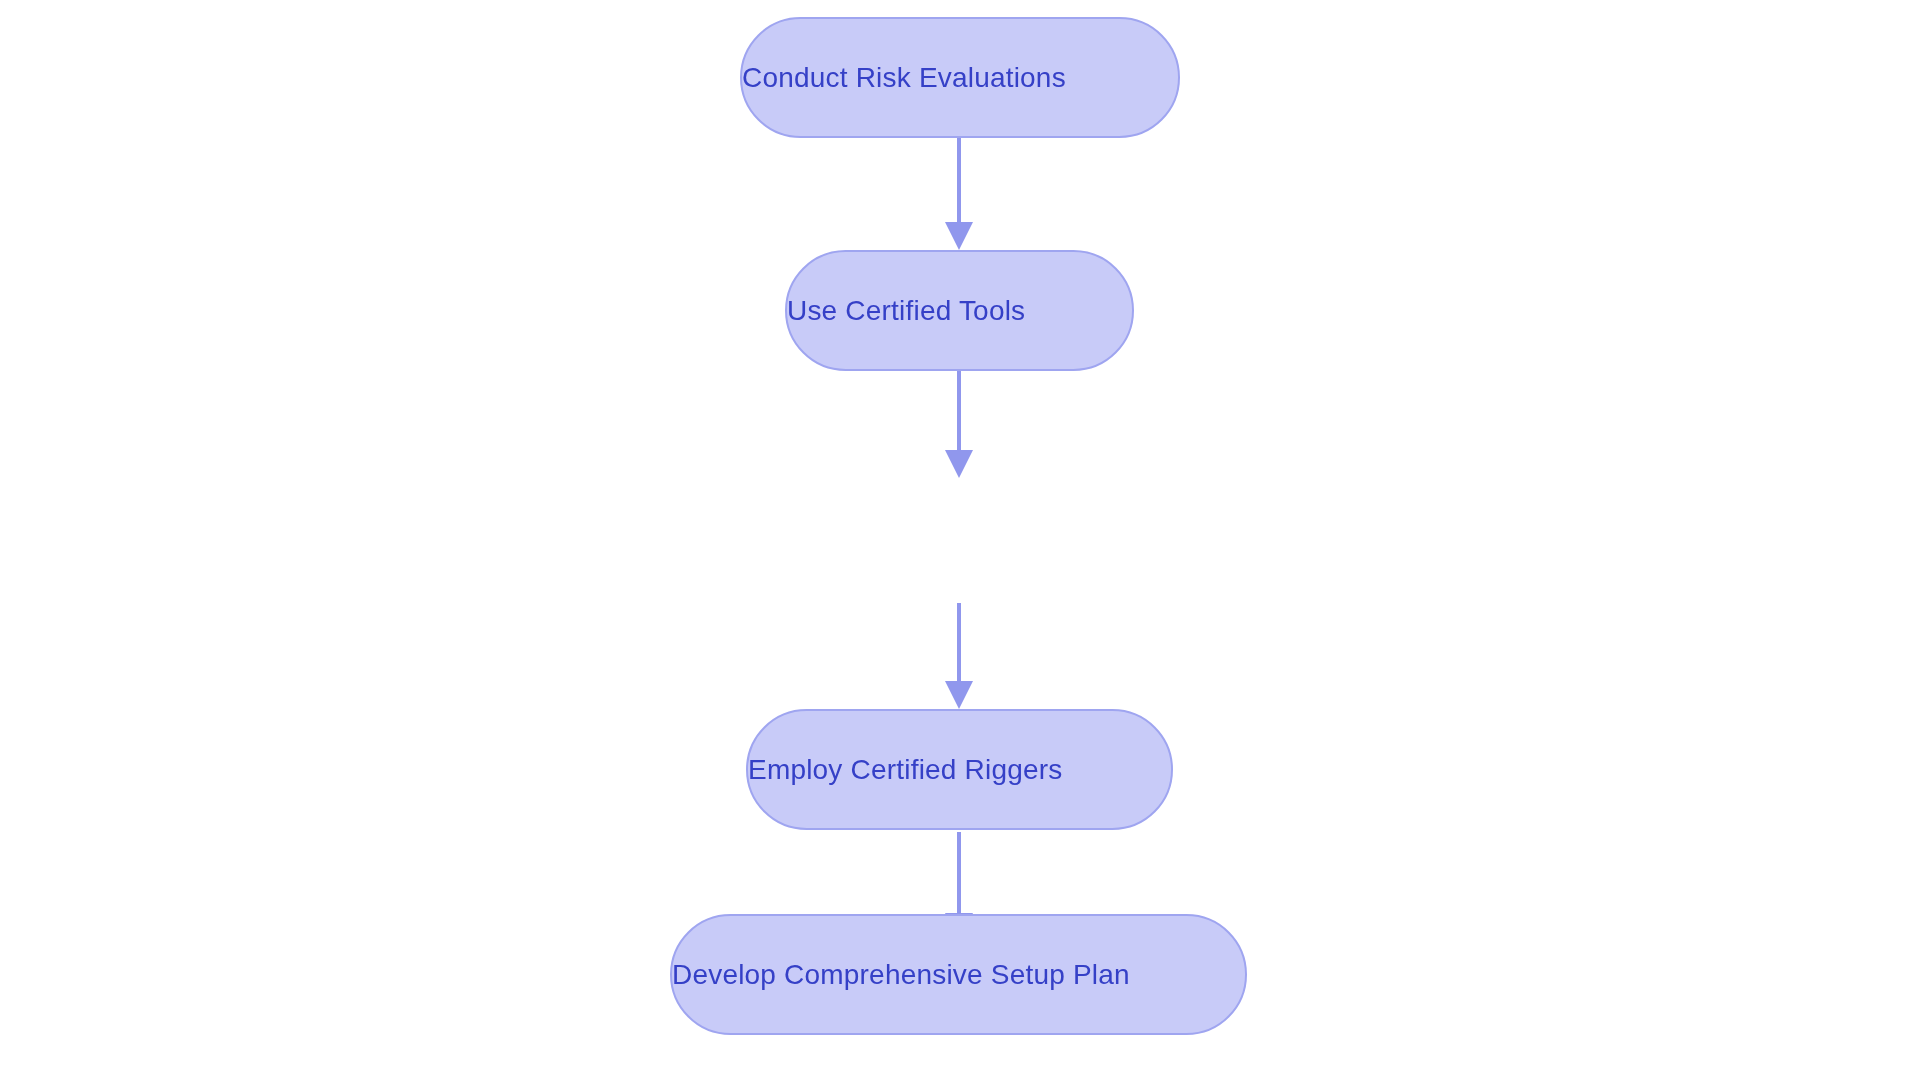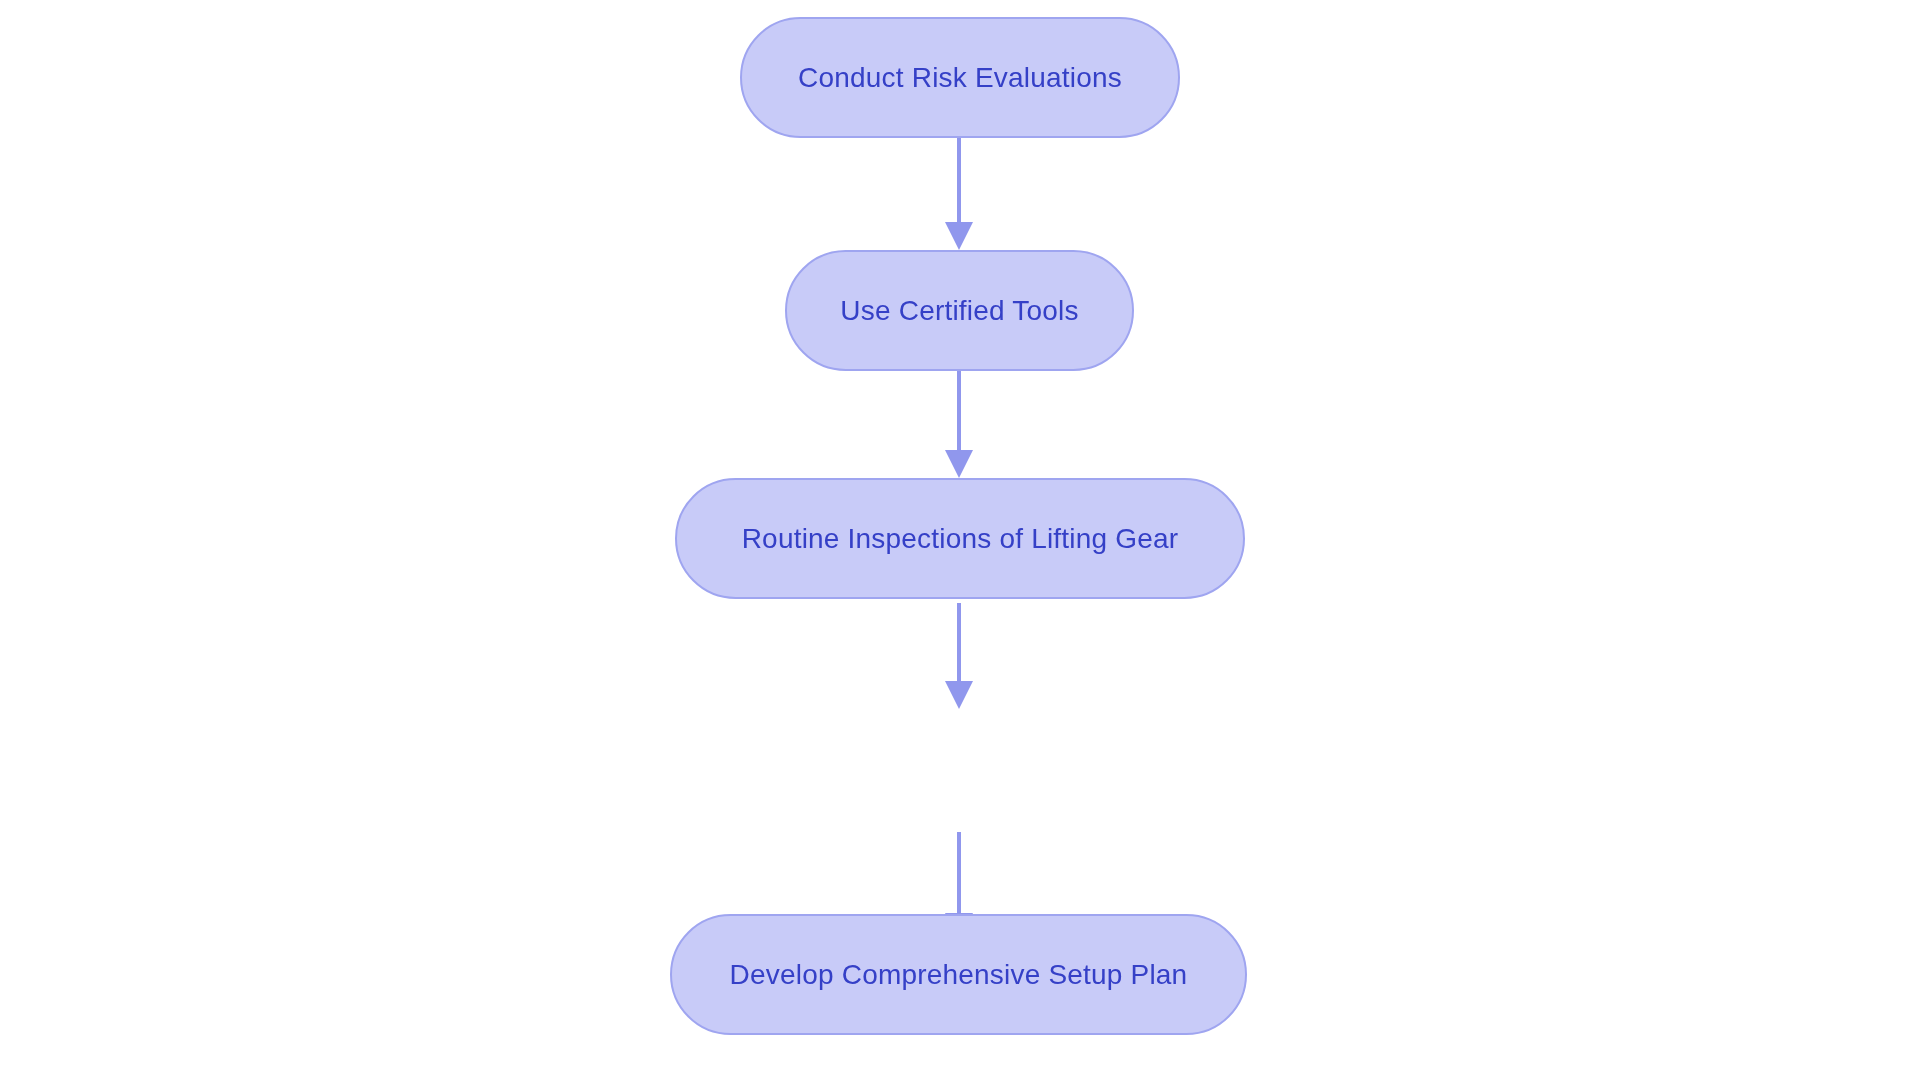--- a/index.html
+++ b/index.html
@@ -25,21 +25,21 @@
   }
   .node {
     position: absolute;
     height: 121px;
     border-radius: 60.5px;
     background: var(--node-fill);
     border: 2px solid var(--node-border);
     color: var(--node-text);
     display: flex;
     align-items: center;
-    justify-content: center;
+    justify-content: flex-start;
     font-size: 28px;
     font-weight: 400;
     letter-spacing: 0.2px;
     white-space: nowrap;
   }
   .node-1 { left: 740px; top: 17px;  width: 440px; }
   .node-2 { left: 785px; top: 250px; width: 349px; }
   .node-3 { left: 675px; top: 478px; width: 570px; }
   .node-4 { left: 746px; top: 709px; width: 427px; }
   .node-5 { left: 670px; top: 914px; width: 577px; }
@@ -89,29 +89,29 @@
 
   <div class="node node-2">
     <span>Use Certified Tools</span>
   </div>
 
   <div class="arrow arrow-2">
     <div class="arrow-line"></div>
     <div class="arrow-head"></div>
   </div>
 
-  <div class="node node-3">
-    <span>Routine Inspections of Lifting Gear</span>
-  </div>
 
   <div class="arrow arrow-3">
     <div class="arrow-line"></div>
     <div class="arrow-head"></div>
   </div>
 
+  <div class="node node-4">
+    <span>Employ Certified Riggers</span>
+  </div>
 
   <div class="arrow arrow-4">
     <div class="arrow-line"></div>
     <div class="arrow-head"></div>
   </div>
 
   <div class="node node-5">
     <span>Develop Comprehensive Setup Plan</span>
   </div>
 

